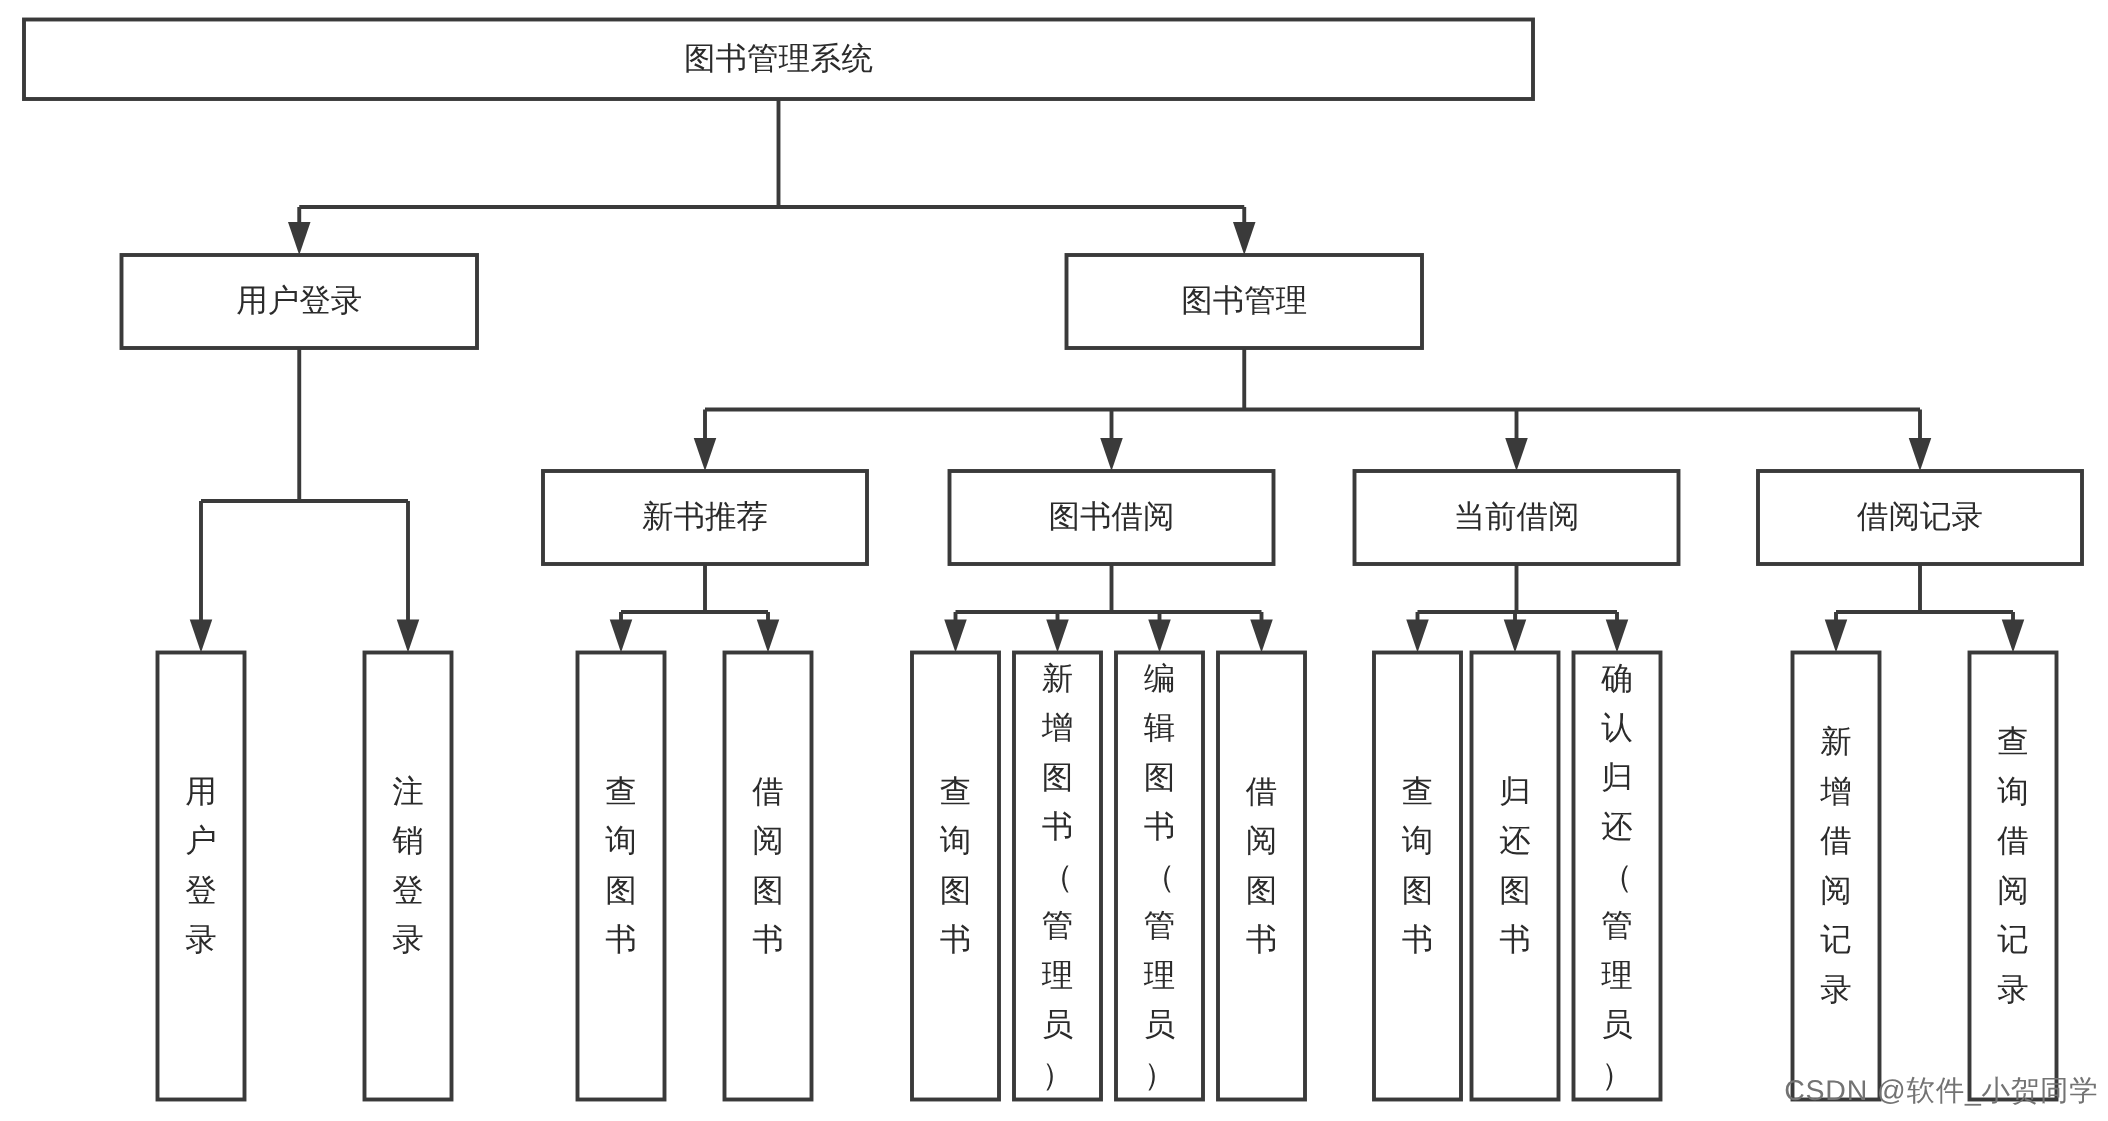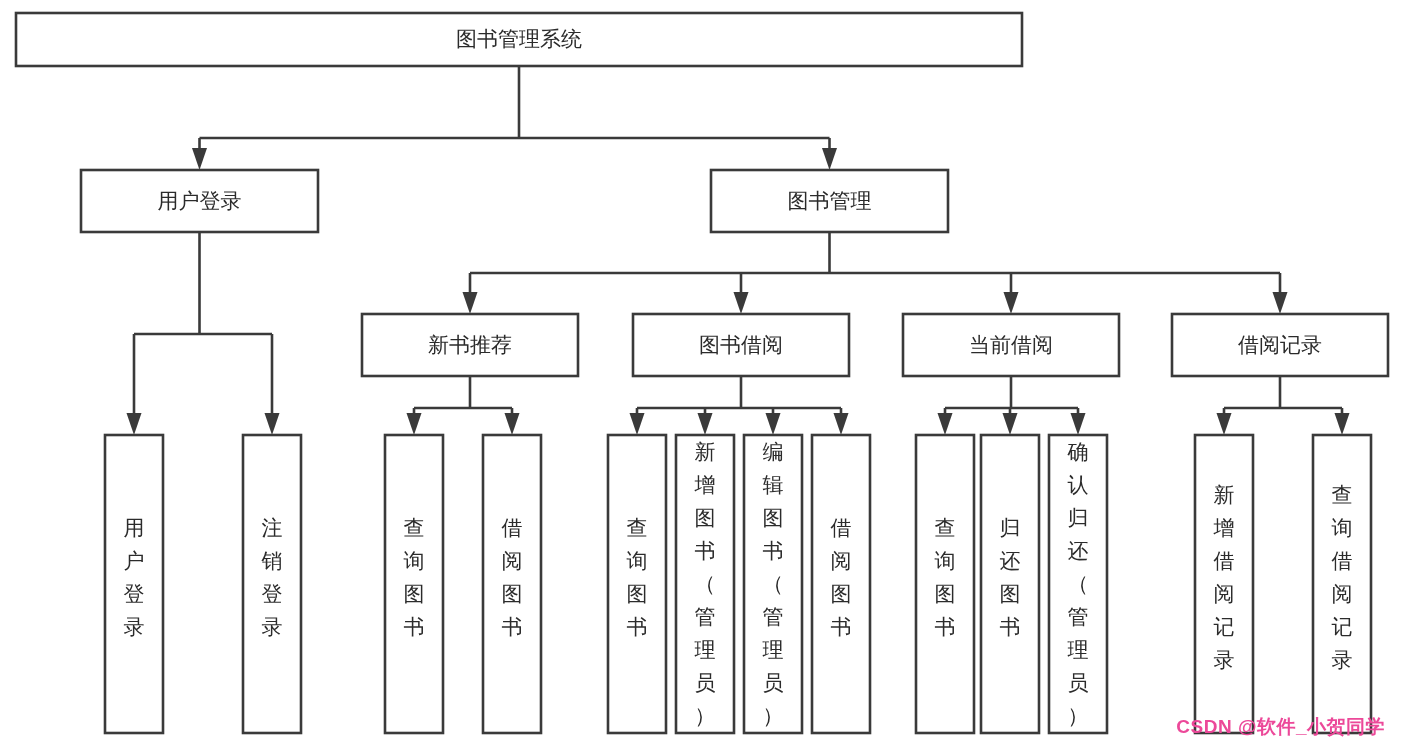--- a/index.html
+++ b/index.html
@@ -51,29 +51,28 @@
     stroke-width: 2.6;
     fill: none;
     stroke-linecap: butt;
   }
   .arrow-head {
     fill: #3a3a3a;
     stroke: none;
   }
   .watermark {
     position: absolute;
-    right: 20px;
+    right: 6px;
     bottom: 6px;
     font-family: "Liberation Sans", "DejaVu Sans", sans-serif;
     font-size: 19px;
-    color: #ec4899;
+    color: #737373;
     white-space: nowrap;
     letter-spacing: 0.5px;
     pointer-events: none;
-    font-weight: bold;
   }
 </style>
 </head>
 <body>
 
 <div id="diagram-root">
   <svg class="diagram-canvas" viewBox="0 0 1405 747" xmlns="http://www.w3.org/2000/svg">
     <g id="connector-layer">
         <g>
           <path class="connector" d="M 519 66 L 519 138"></path>

